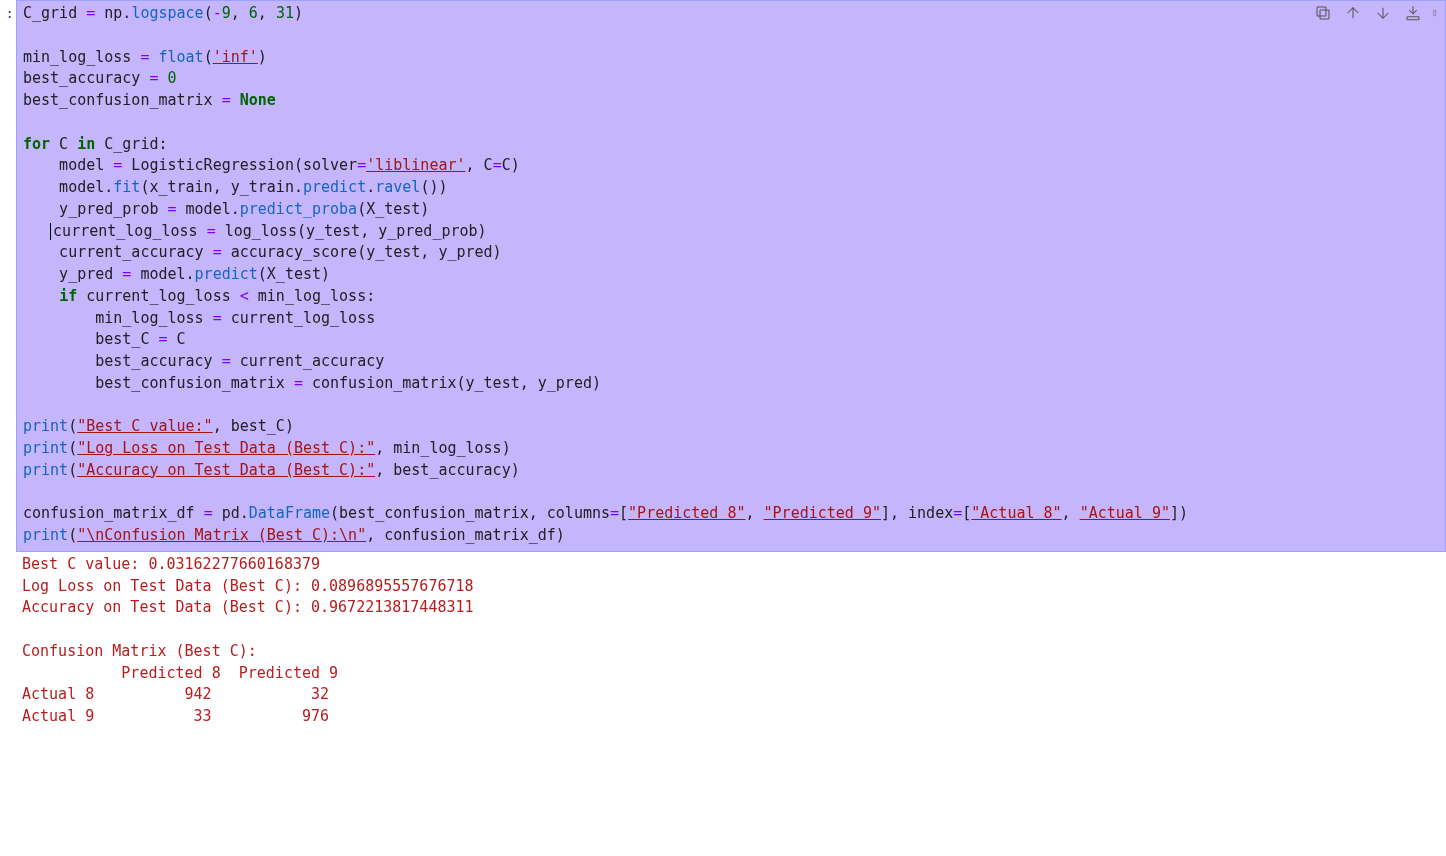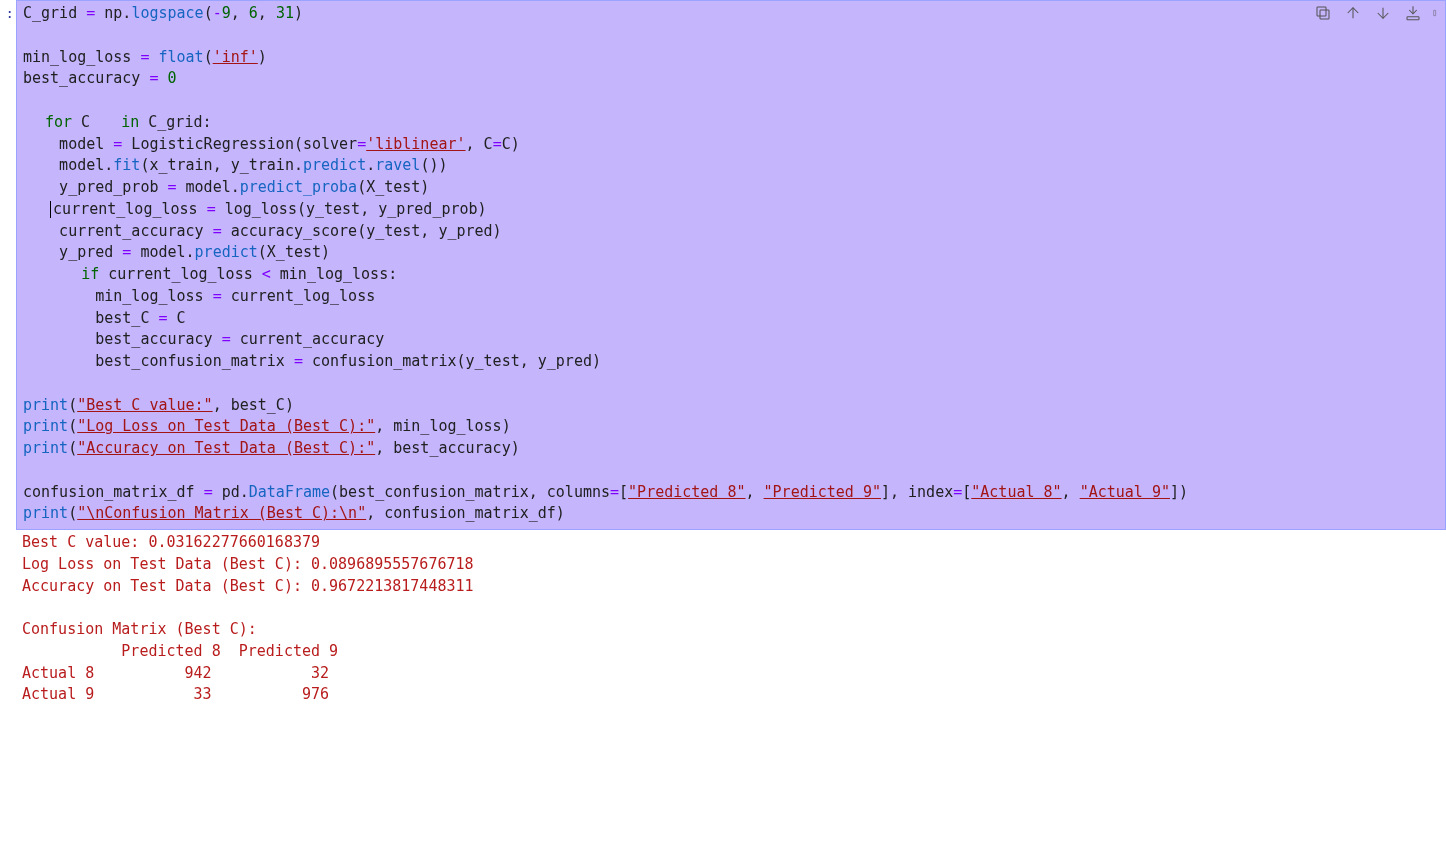--- a/index.html
+++ b/index.html
@@ -66,21 +66,21 @@
     white-space: pre;
     font-family: inherit;
   }
   .output-area {
     padding: 2px 6px 4px 6px;
     white-space: pre;
     font-family: inherit;
     color: #b91c1c;
   }
   
-  .tok-kw   { color: #006400; font-weight: normal; margin-left: 22px; }      
+  .tok-kw   { color: #006400; font-weight: bold; }      
   .tok-bn   { color: #006400; font-weight: bold; }      
   .tok-op   { color: #8000ff; }                          
   .tok-num  { color: #006400; }                          
   .tok-str  { color: #a31515; text-decoration: underline; }                          
   .tok-func { color: #1565C0; }                          
   .tok-id   { color: #212121; }                          
   .tok-pn   { color: #212121; }                          
   .tok-neg  { color: #8000ff; }                          
   .cursor-bar { display:inline-block; width:1px; height:1.1em; background:#000; vertical-align:text-bottom; margin-right:2px; }
 </style>
@@ -126,20 +126,21 @@
               <rect x="2" y="4" width="6" height="16" rx="1"></rect>
             </svg>
         </span>
       </div>
 
       <div id="code-body">
           <div class="code-line"><span class="tok-id">C_grid</span><span class="tok-pn"> </span><span class="tok-op">=</span><span class="tok-pn"> np</span><span class="tok-pn">.</span><span class="tok-func">logspace</span><span class="tok-pn">(</span><span class="tok-neg">-</span><span class="tok-num">9</span><span class="tok-pn">, </span><span class="tok-num">6</span><span class="tok-pn">, </span><span class="tok-num">31</span><span class="tok-pn">)</span></div>
           <div class="code-line">&nbsp;</div>
           <div class="code-line"><span class="tok-id">min_log_loss</span><span class="tok-pn"> </span><span class="tok-op">=</span><span class="tok-pn"> </span><span class="tok-func">float</span><span class="tok-pn">(</span><span class="tok-str">'inf'</span><span class="tok-pn">)</span></div>
           <div class="code-line"><span class="tok-id">best_accuracy</span><span class="tok-pn"> </span><span class="tok-op">=</span><span class="tok-pn"> </span><span class="tok-num">0</span></div>
+          <div class="code-line"><span class="tok-id">best_confusion_matrix</span><span class="tok-pn"> </span><span class="tok-op">=</span><span class="tok-pn"> </span><span class="tok-bn">None</span></div>
           <div class="code-line">&nbsp;</div>
           <div class="code-line"><span class="tok-kw">for</span><span class="tok-pn"> C </span><span class="tok-kw">in</span><span class="tok-pn"> C_grid:</span></div>
           <div class="code-line"><span class="tok-pn">    model </span><span class="tok-op">=</span><span class="tok-pn"> LogisticRegression(solver</span><span class="tok-op">=</span><span class="tok-str">'liblinear'</span><span class="tok-pn">, C</span><span class="tok-op">=</span><span class="tok-pn">C)</span></div>
           <div class="code-line"><span class="tok-pn">    model</span><span class="tok-pn">.</span><span class="tok-func">fit</span><span class="tok-pn">(x_train, y_train</span><span class="tok-pn">.</span><span class="tok-func">predict</span><span class="tok-pn">.</span><span class="tok-func">ravel</span><span class="tok-pn">())</span></div>
           <div class="code-line"><span class="tok-pn">    y_pred_prob </span><span class="tok-op">=</span><span class="tok-pn"> model</span><span class="tok-pn">.</span><span class="tok-func">predict_proba</span><span class="tok-pn">(X_test)</span></div>
           <div class="code-line"><span class="tok-pn">   </span><span class="cursor-bar"></span><span class="tok-pn">current_log_loss </span><span class="tok-op">=</span><span class="tok-pn"> log_loss(y_test, y_pred_prob)</span></div>
           <div class="code-line"><span class="tok-pn">    current_accuracy </span><span class="tok-op">=</span><span class="tok-pn"> accuracy_score(y_test, y_pred)</span></div>
           <div class="code-line"><span class="tok-pn">    y_pred </span><span class="tok-op">=</span><span class="tok-pn"> model</span><span class="tok-pn">.</span><span class="tok-func">predict</span><span class="tok-pn">(X_test)</span></div>
           <div class="code-line"><span class="tok-pn">    </span><span class="tok-kw">if</span><span class="tok-pn"> current_log_loss </span><span class="tok-op">&lt;</span><span class="tok-pn"> min_log_loss:</span></div>
           <div class="code-line"><span class="tok-pn">        min_log_loss </span><span class="tok-op">=</span><span class="tok-pn"> current_log_loss</span></div>

